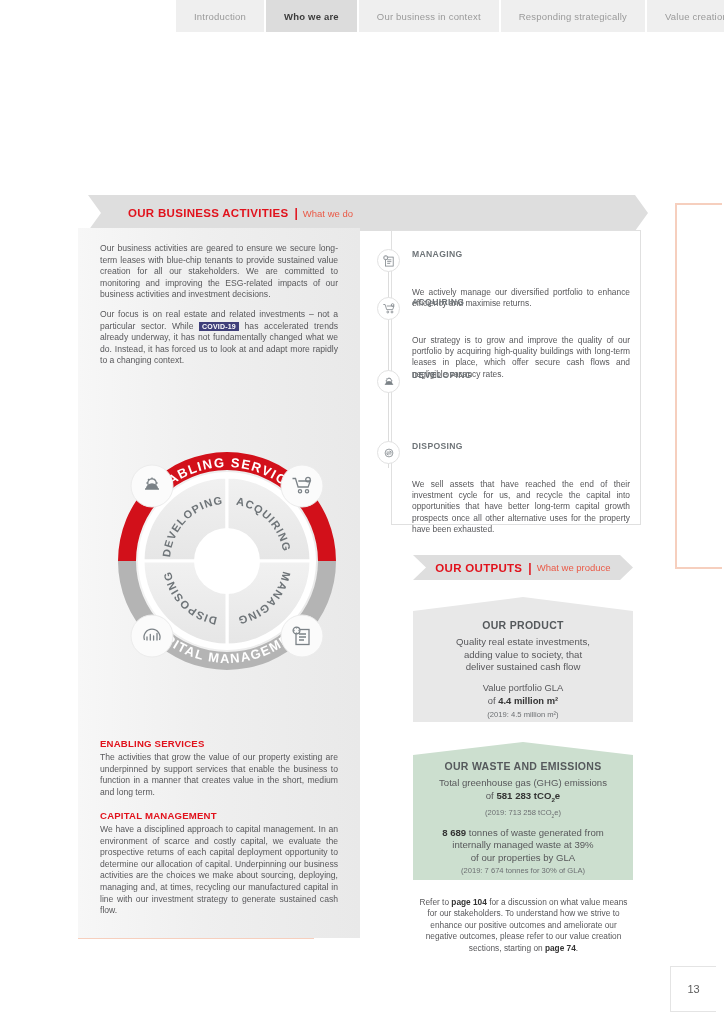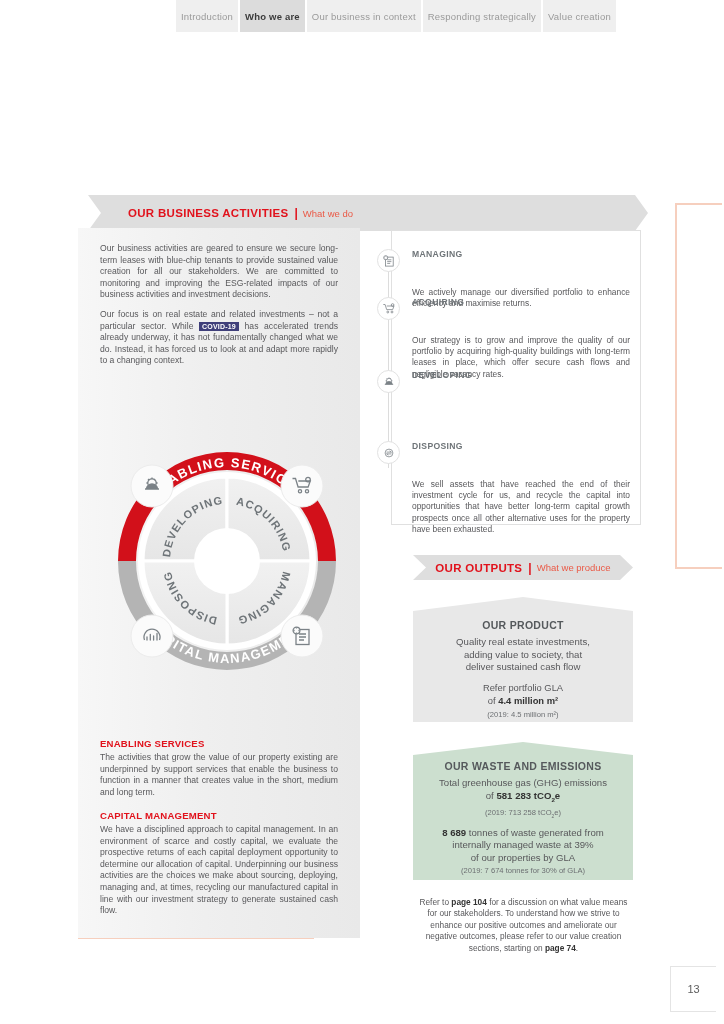--- a/index.html
+++ b/index.html
@@ -13,21 +13,21 @@
 
   
   .tabs {
     position: absolute; top: 0; left: 0; width: 724px; height: 32px;
     display: flex; gap: 2px; padding-left: 176px; align-items: stretch;
   }
   .tab {
     background: #efefef; color: #9a9a9a;
     font-size: 9.5px; letter-spacing: .2px;
     display: flex; align-items: center; justify-content: center;
-    padding: 0 5px; white-space: nowrap;
+    padding: 0 18px; white-space: nowrap;
   }
   .tab.active { background: #dcdcdc; color: #3b3b3b; font-weight: bold; }
 
   
   .ribbon {
     position: absolute; display: flex; align-items: center;
     background: #dedede; color: #e1121c;
     clip-path: polygon(0 0, calc(100% - 13px) 0, 100% 50%, calc(100% - 13px) 100%, 0 100%, 13px 50%);
   }
   .ribbon .r-title { font-size: 11.5px; font-weight: bold; letter-spacing: .3px; }
@@ -307,21 +307,21 @@
     <span class="r-title">OUR OUTPUTS</span>
     <span class="r-bar">|</span>
     <span class="r-sub">What we produce</span>
   </div>
 
   <div class="out-box" id="product-box">
     <div class="out-head">OUR PRODUCT</div>
     <div class="out-line">Quality real estate investments,</div>
     <div class="out-line">adding value to society, that</div>
     <div class="out-line">deliver sustained cash flow</div>
-    <div class="out-sub">Refer portfolio GLA</div>
+    <div class="out-sub">Value portfolio GLA</div>
     <div class="out-sub" style="margin-top:1px"><span>of </span><span class="bold">4.4 million m²</span></div>
     <div class="out-small">(2019: 4.5 million m²)</div>
   </div>
 
   <div class="out-box" id="waste-box">
     <div class="out-head">OUR WASTE AND EMISSIONS</div>
     <div class="out-line">Total greenhouse gas (GHG) emissions</div>
     <div class="out-line"><span>of </span><span class="bold"><span>581 283 tCO</span><sub>2</sub><span>e</span></span></div>
     <div class="out-small"><span>(2019: 713 258 tCO</span><sub>2</sub><span>e)</span></div>
     <div class="out-line" style="margin-top:8px"><span class="bold">8 689</span><span> tonnes of waste generated from</span></div>

